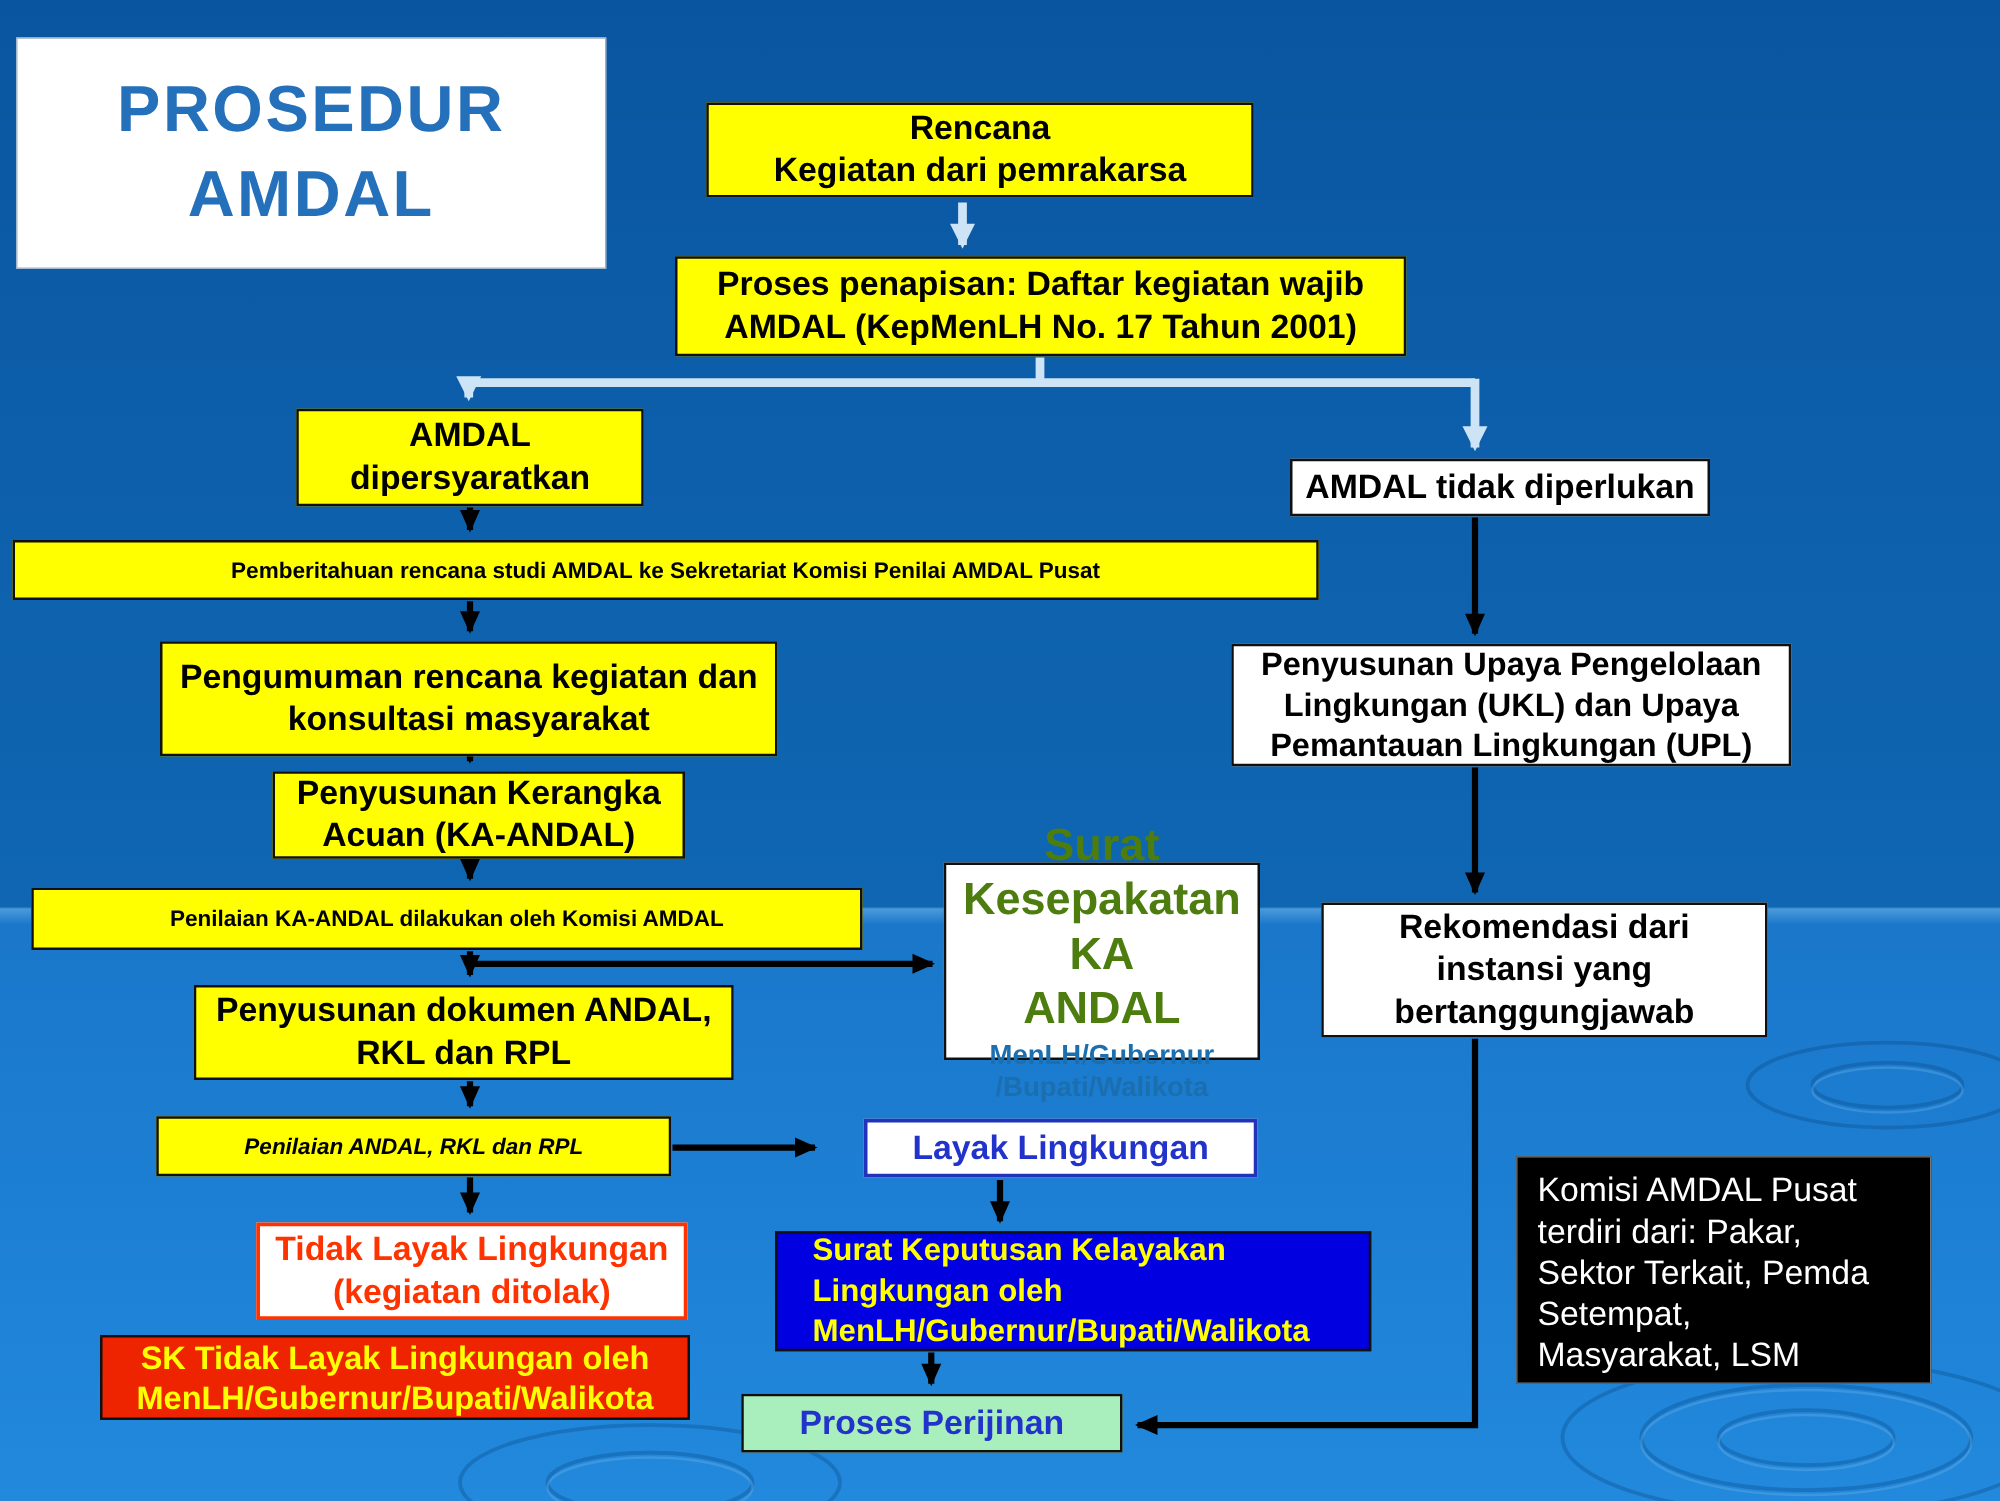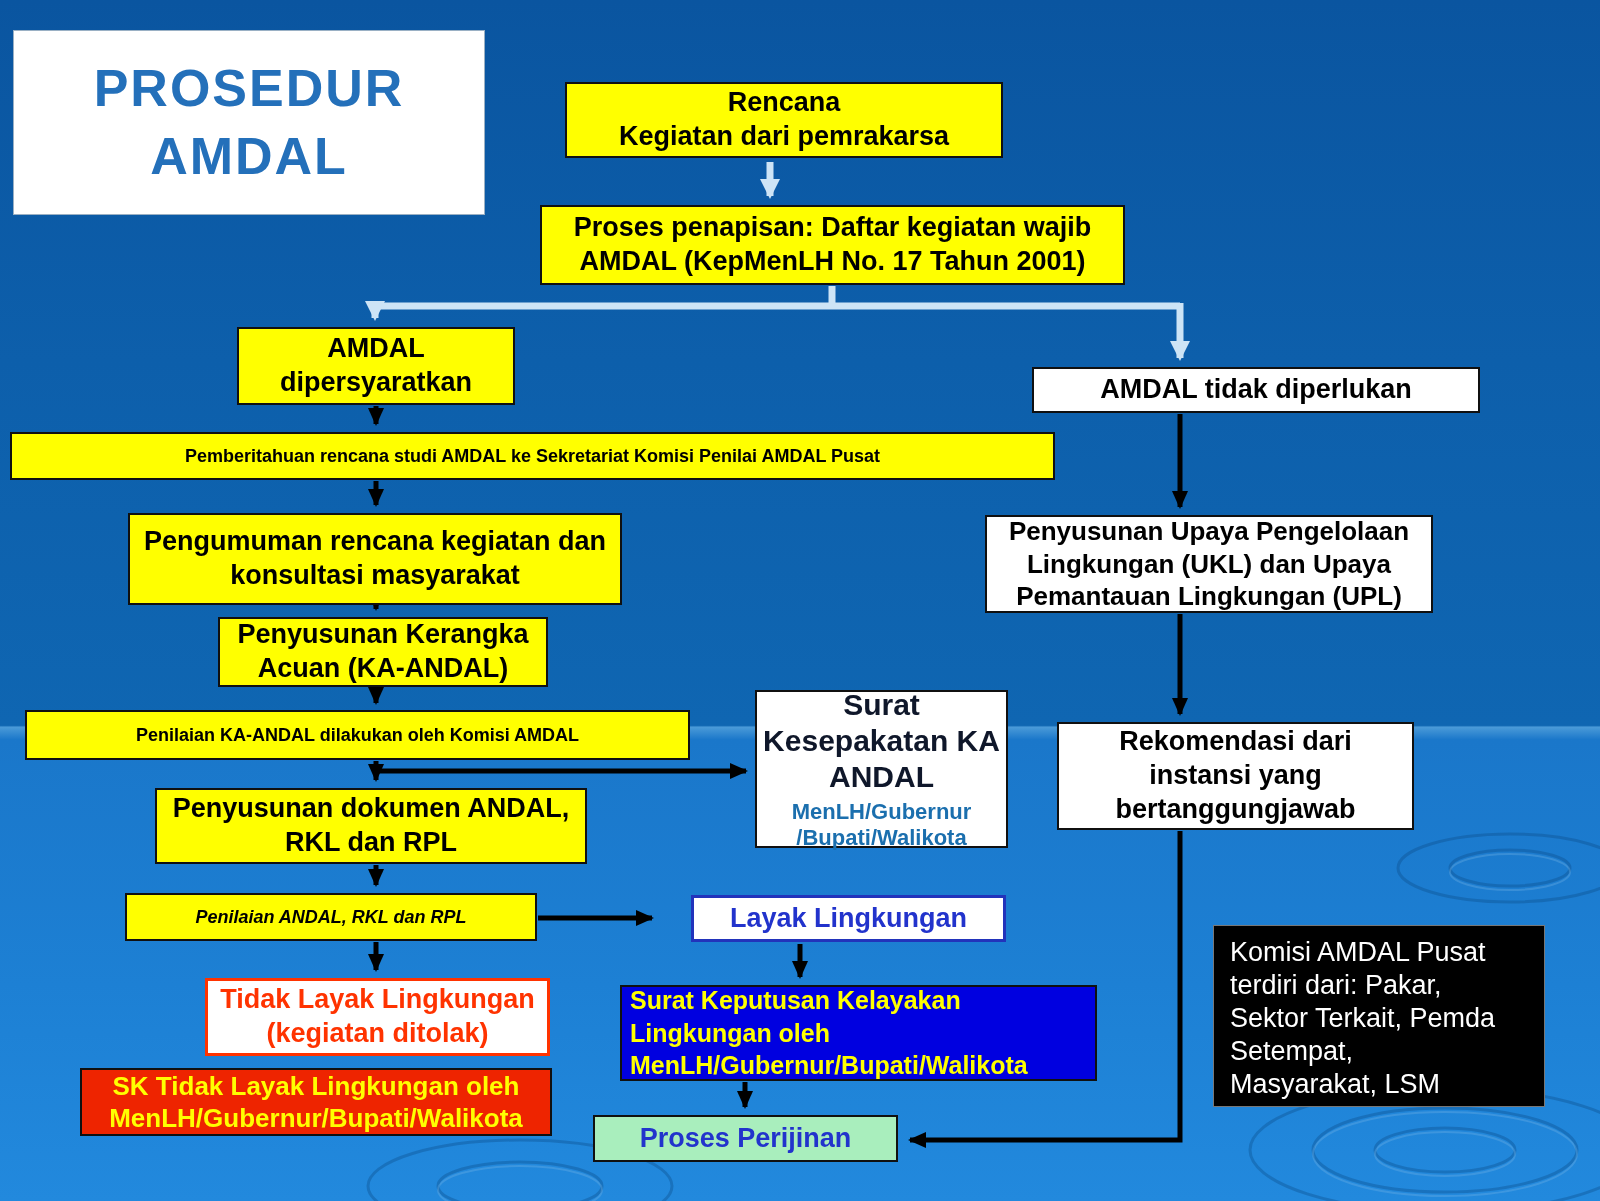--- a/index.html
+++ b/index.html
@@ -32,28 +32,28 @@
     letter-spacing:2px;line-height:1.3;
   }
   .fs27{font-size:27px;}
   .fs26{font-size:26px;}
   .fs18{font-size:18px;}
   .layak-box{background:#ffffff;border:3px solid #2233bb;color:#2233cc;font-size:27px;}
   .tidak-layak-box{background:#ffffff;border:3px solid #ff3300;color:#ff3300;font-size:27px;}
   .sk-tidak-box{background:#ee2400;border:2px solid #101010;color:#ffff00;font-size:26px;}
   .sk-kelayakan-box{
     background:#0000e0;border:2px solid #101010;color:#ffff00;font-size:25px;
-    justify-content:flex-start;text-align:left;padding:0 8px;line-height:1.3;
+    justify-content:flex-start;text-align:left;padding:0 28px;line-height:1.3;
   }
   .perijinan-box{background:#a9eebd;border:2px solid #101010;color:#2233cc;font-size:27px;}
   .kesepakatan-box{
     background:#ffffff;border:2px solid #101010;
     flex-direction:column;line-height:1.2;padding:6px 4px;
   }
-  .kesepakatan-title{color:#0f172a;font-size:30px;font-weight:bold;white-space:pre-line;}
+  .kesepakatan-title{color:#4d7c0f;font-size:36px;font-weight:bold;white-space:pre-line;}
   .kesepakatan-sub{color:#1b6fae;font-size:22px;font-weight:bold;white-space:pre-line;margin-top:4px;}
   .komisi-box{
     background:#000000;border:1px solid #777;color:#ffffff;
     font-size:27px;font-weight:normal;text-align:left;
     justify-content:flex-start;align-items:flex-start;
     padding:10px 16px;line-height:1.22;
   }
 </style>
 </head>
 <body>
@@ -119,21 +119,21 @@
 
   <div class="bx yellow fs27" style="left:565px;top:82px;width:438px;height:76px;">Rencana
 Kegiatan dari pemrakarsa</div>
 
   <div class="bx yellow fs27" style="left:540px;top:205px;width:585px;height:80px;">Proses penapisan: Daftar kegiatan wajib
 AMDAL (KepMenLH No. 17 Tahun 2001)</div>
 
   <div class="bx yellow fs27" style="left:237px;top:327px;width:278px;height:78px;">AMDAL
 dipersyaratkan</div>
 
-  <div class="bx white fs27" style="left:1032px;top:367px;width:448px;height:46px;">AMDAL tidak  diperlukan</div>
+  <div class="bx white fs27" style="left:1032px;top:367px;width:336px;height:46px;">AMDAL tidak  diperlukan</div>
 
   <div class="bx yellow fs18" style="left:10px;top:432px;width:1045px;height:48px;">Pemberitahuan rencana studi AMDAL ke Sekretariat Komisi Penilai AMDAL Pusat</div>
 
   <div class="bx yellow fs27" style="left:128px;top:513px;width:494px;height:92px;">Pengumuman rencana kegiatan dan
 konsultasi masyarakat</div>
 
   <div class="bx yellow fs27" style="left:218px;top:617px;width:330px;height:70px;">Penyusunan Kerangka
 Acuan (KA-ANDAL)</div>
 
   <div class="bx yellow fs18" style="left:25px;top:710px;width:665px;height:50px;">Penilaian KA-ANDAL dilakukan oleh Komisi AMDAL</div>

